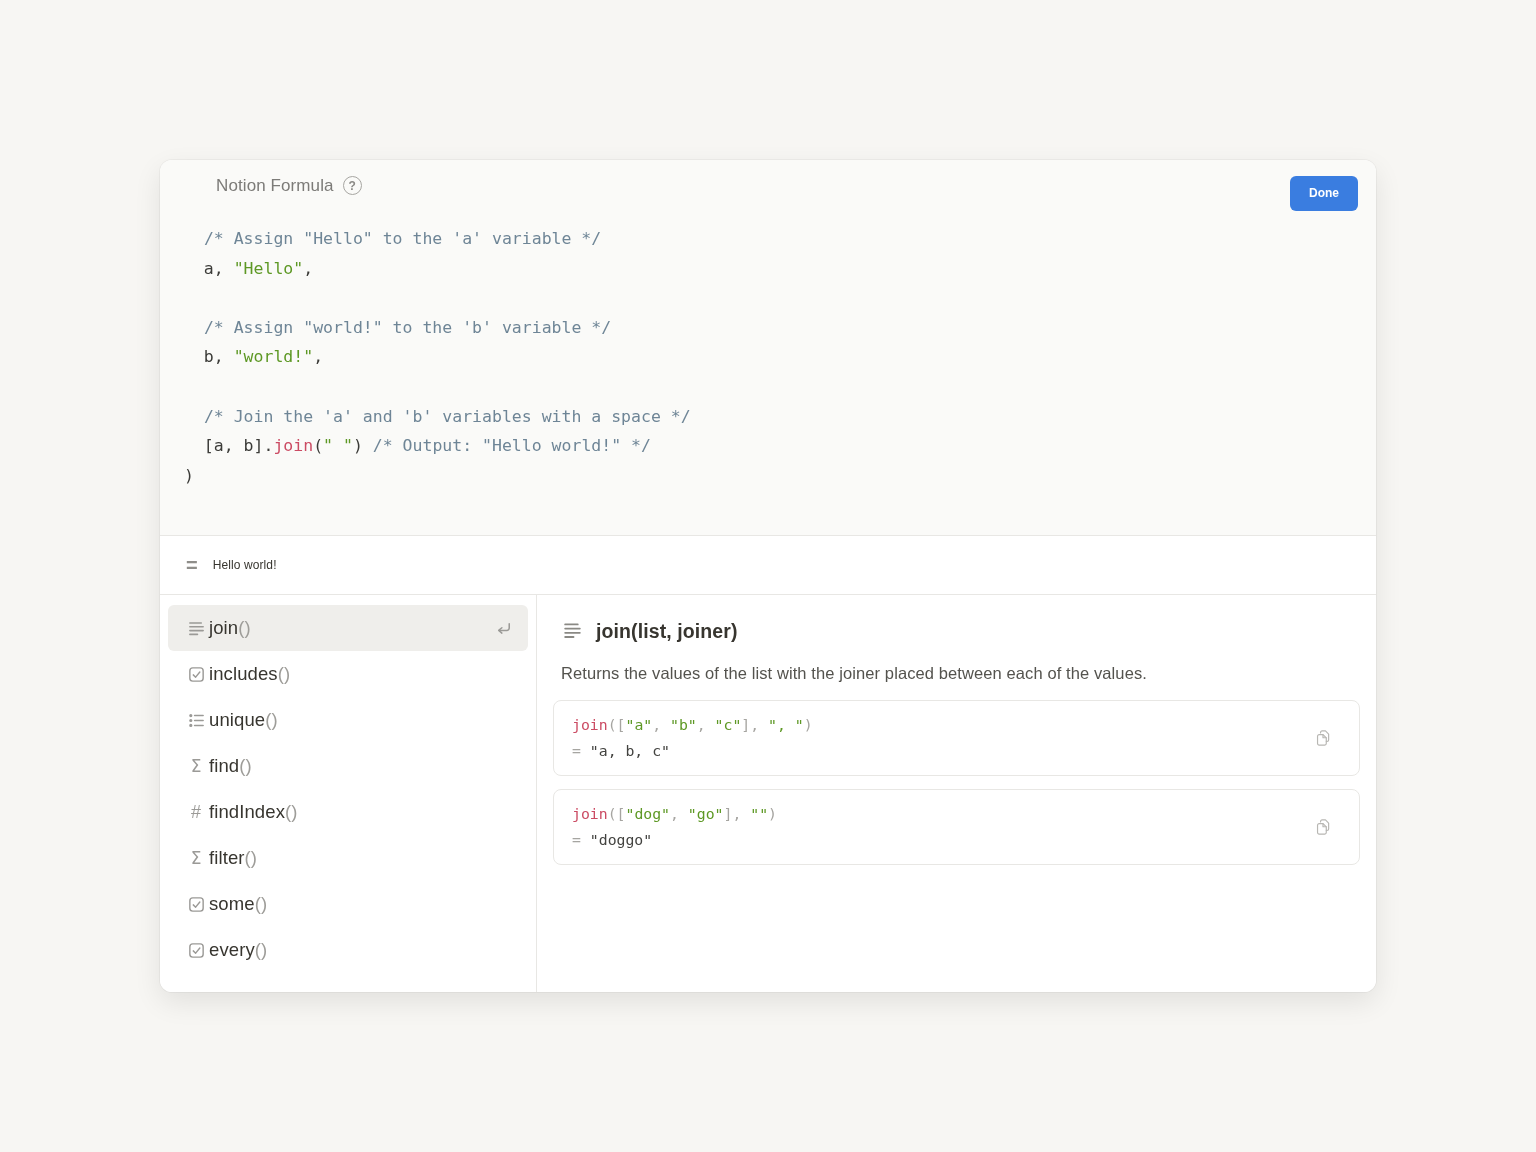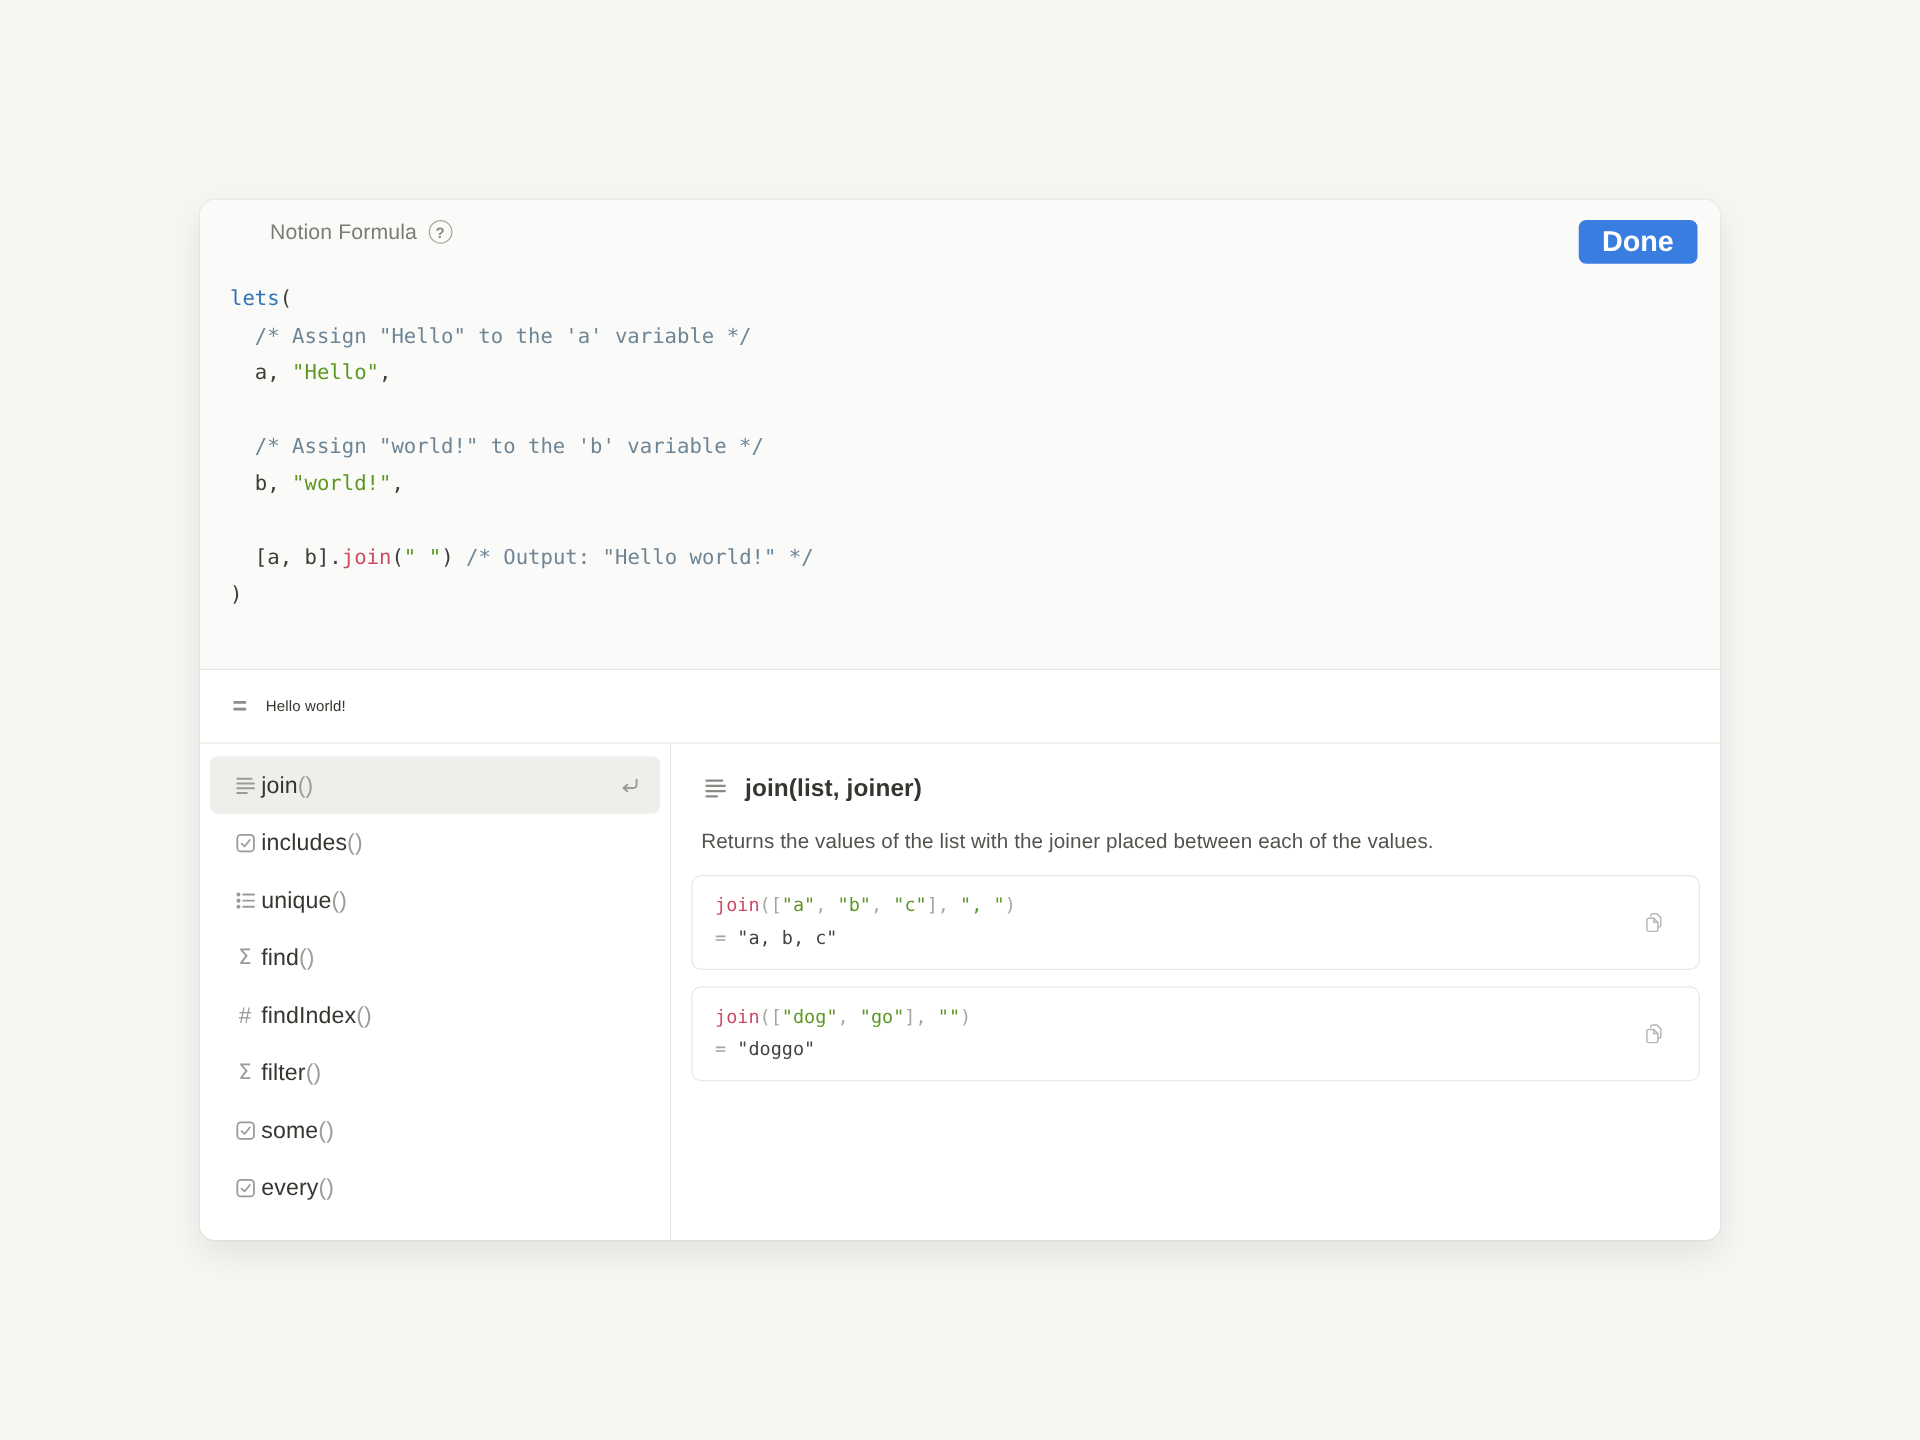--- a/index.html
+++ b/index.html
@@ -25,21 +25,21 @@
   .editor-header{display:flex;margin-left:32px;}
   .editor-title{font-size:17px;color:#7c7b78;font-weight:500;letter-spacing:.1px;}
   .help-icon{
     width:19px;height:19px;border:1.5px solid #a7a6a2;border-radius:50%;
     margin-left:9px;display:flex;align-items:center;justify-content:center;
     font-size:12px;font-weight:700;color:#8b8a86;box-sizing:border-box;
   }
   .done-button{
     margin-left:auto;background:#3a7de0;color:#fff;border:none;
     font-family:"Liberation Sans",sans-serif;
-    font-size:23px;font-weight:600;padding:7px 19px;border-radius:6px;
+    font-size:12px;font-weight:600;padding:7px 19px;border-radius:6px;
     cursor:pointer;line-height:21px;
   }
   .code-editor{
     margin-top:13px;
     font-family:"DejaVu Sans Mono","Liberation Mono",monospace;
     font-size:16.5px;
   }
   .code-line{white-space:pre;height:29.6px;line-height:29.6px;}
   .tok-kw{color:#3273b4;}
   .tok-cm{color:#6e8596;}
@@ -97,27 +97,27 @@
 
 <div class="card">
 
   <div class="editor-section">
     <div class="editor-header">
       <span class="editor-title">Notion Formula</span>
       <span class="help-icon">?</span>
       <button class="done-button">Done</button>
     </div>
     <div class="code-editor" id="code-editor">
-        <div class="code-line"><span class="tok-kw">lets</span><span class="tok-d">(</span></div>
         <div class="code-line"><span class="tok-d">  </span><span class="tok-cm">/* Assign "Hello" to the 'a' variable */</span></div>
         <div class="code-line"><span class="tok-d">  a, </span><span class="tok-st">"Hello"</span><span class="tok-d">,</span></div>
         <div class="code-line"><span class="tok-d"> </span></div>
         <div class="code-line"><span class="tok-d">  </span><span class="tok-cm">/* Assign "world!" to the 'b' variable */</span></div>
         <div class="code-line"><span class="tok-d">  b, </span><span class="tok-st">"world!"</span><span class="tok-d">,</span></div>
         <div class="code-line"><span class="tok-d"> </span></div>
+        <div class="code-line"><span class="tok-d">  </span><span class="tok-cm">/* Join the 'a' and 'b' variables with a space */</span></div>
         <div class="code-line"><span class="tok-d">  [a, b].</span><span class="tok-fn">join</span><span class="tok-d">(</span><span class="tok-st">" "</span><span class="tok-d">) </span><span class="tok-cm">/* Output: "Hello world!" */</span></div>
         <div class="code-line"><span class="tok-d">)</span></div>
       </div>
   </div>
 
   <div class="result-bar">
     <span class="result-equals">=</span>
     <span class="result-text">Hello world!</span>
   </div>
 

